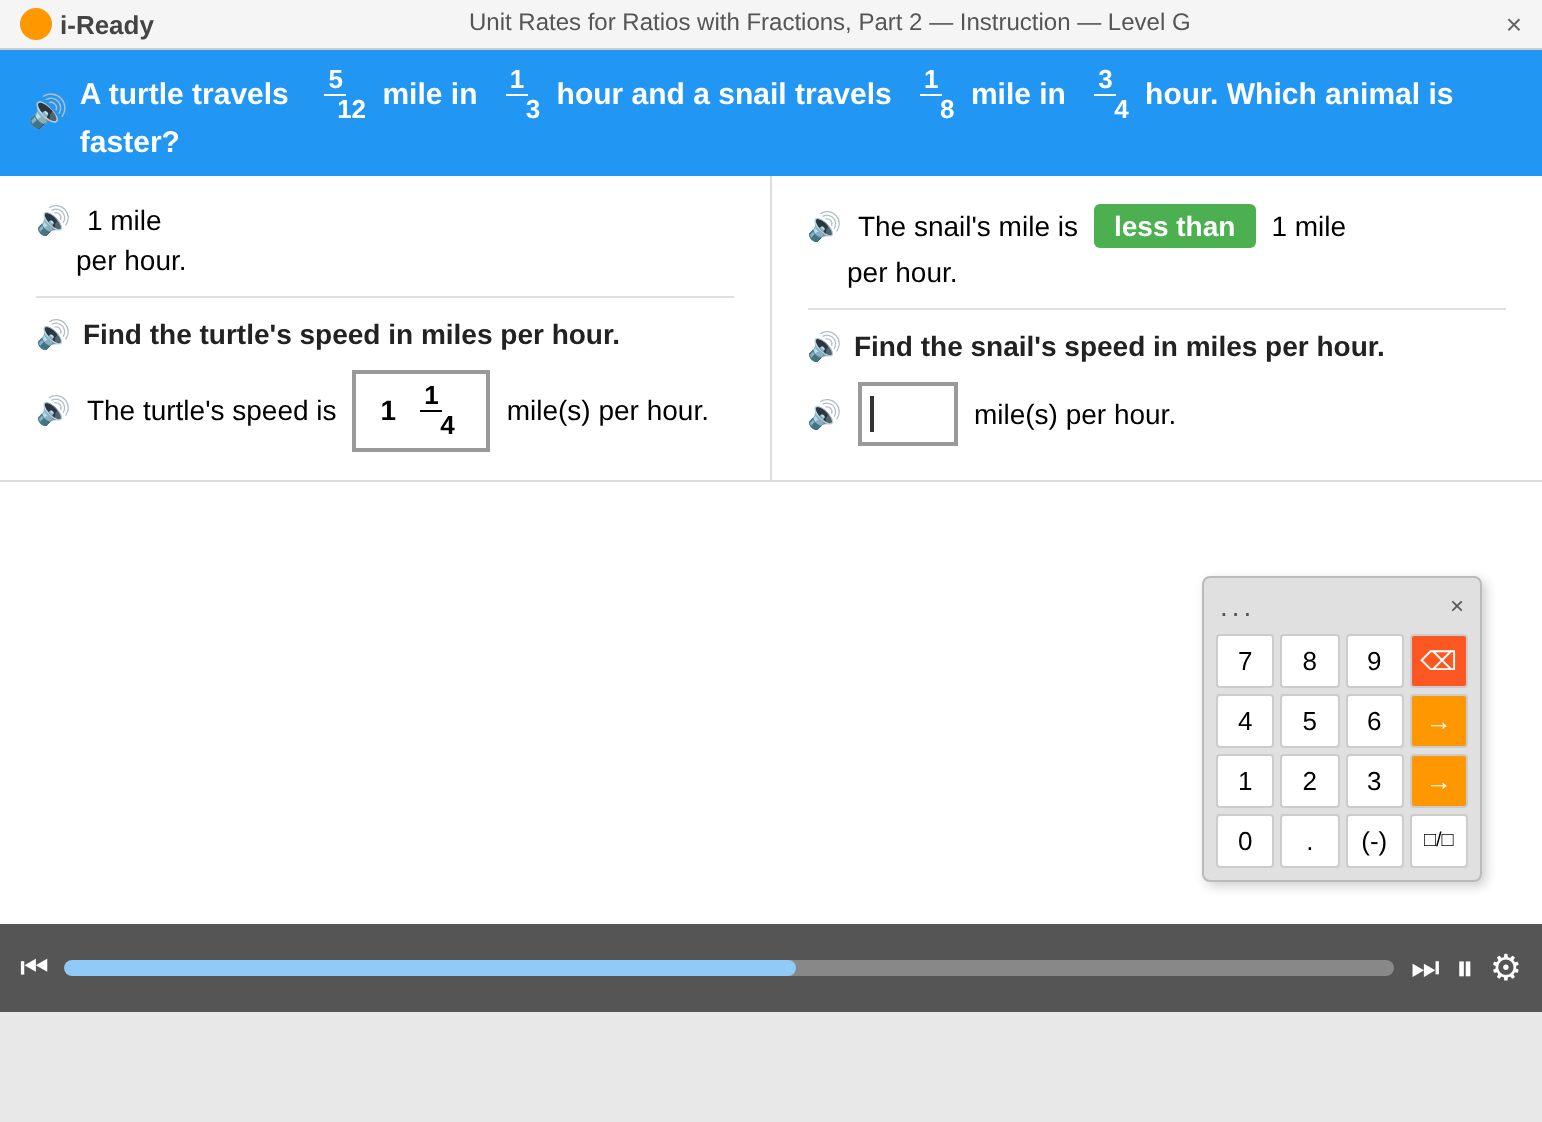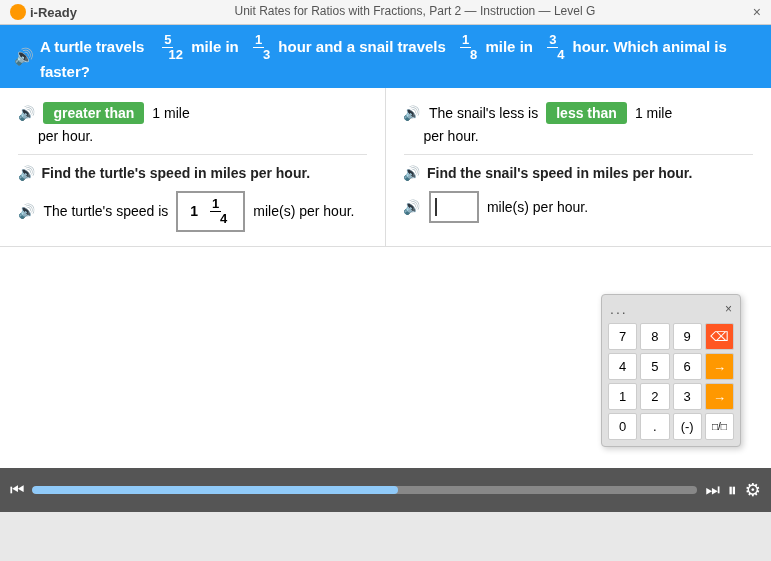--- a/index.html
+++ b/index.html
@@ -305,21 +305,20 @@
     hour. Which animal is faster?
   </span>
 </div>
 
 <div class="main-content">
 
   <div class="left-col">
 
     <div class="rate-row">
       <span class="speaker">🔊</span>
-      <span class="green-box">greater than</span>
       <span>1 mile</span>
     </div>
     <div class="per-hour">per hour.</div>
     <hr class="divider">
 
     <div class="find-row">
       <span class="speaker">🔊</span>
       <span>Find the turtle's speed in miles per hour.</span>
     </div>
 
@@ -336,21 +335,21 @@
         </span>
       </span>
       <span>mile(s) per hour.</span>
     </div>
   </div>
 
   <div class="right-col">
 
     <div class="rate-row">
       <span class="speaker">🔊</span>
-      <span>The snail's less is</span>
+      <span>The snail's mile is</span>
       <span class="green-box">less than</span>
       <span>1 mile</span>
     </div>
     <div class="per-hour">per hour.</div>
     <hr class="divider">
 
     <div class="find-row">
       <span class="speaker">🔊</span>
       <span>Find the snail's speed in miles per hour.</span>
     </div>

